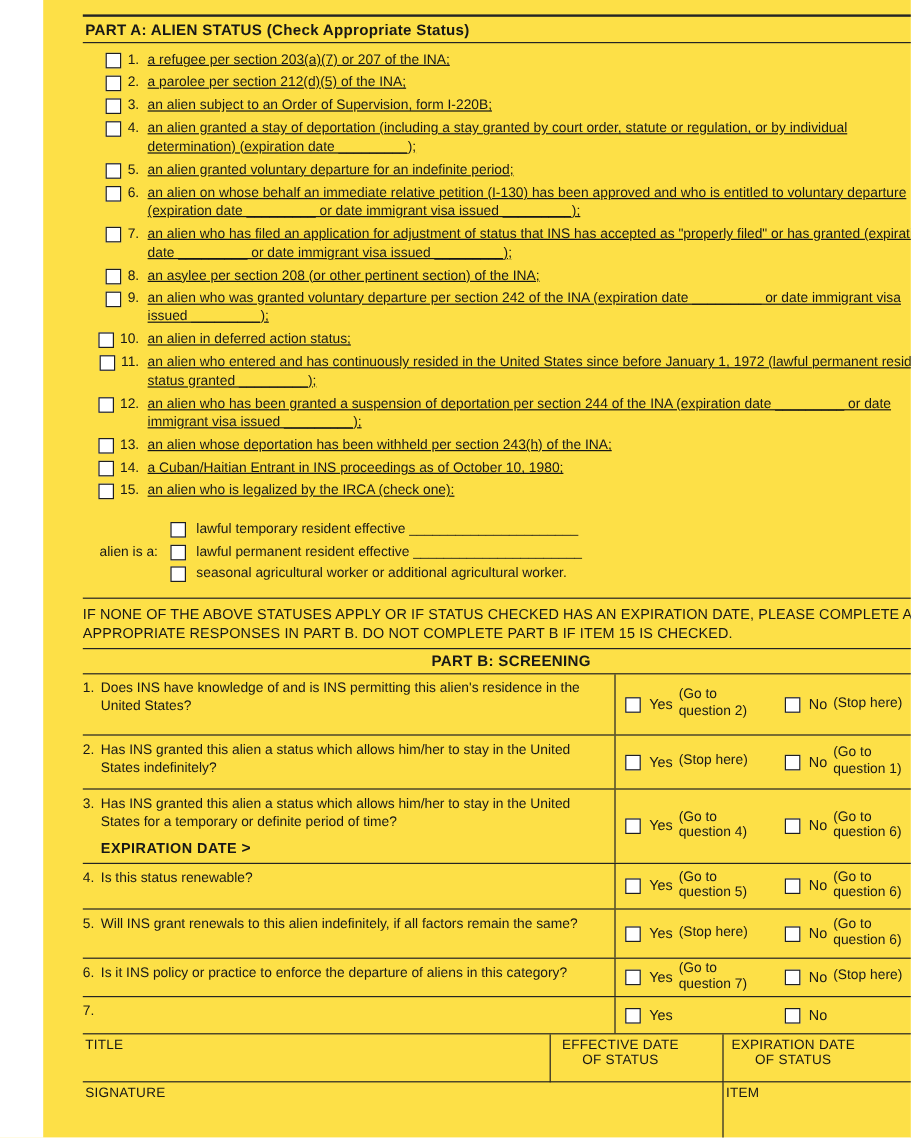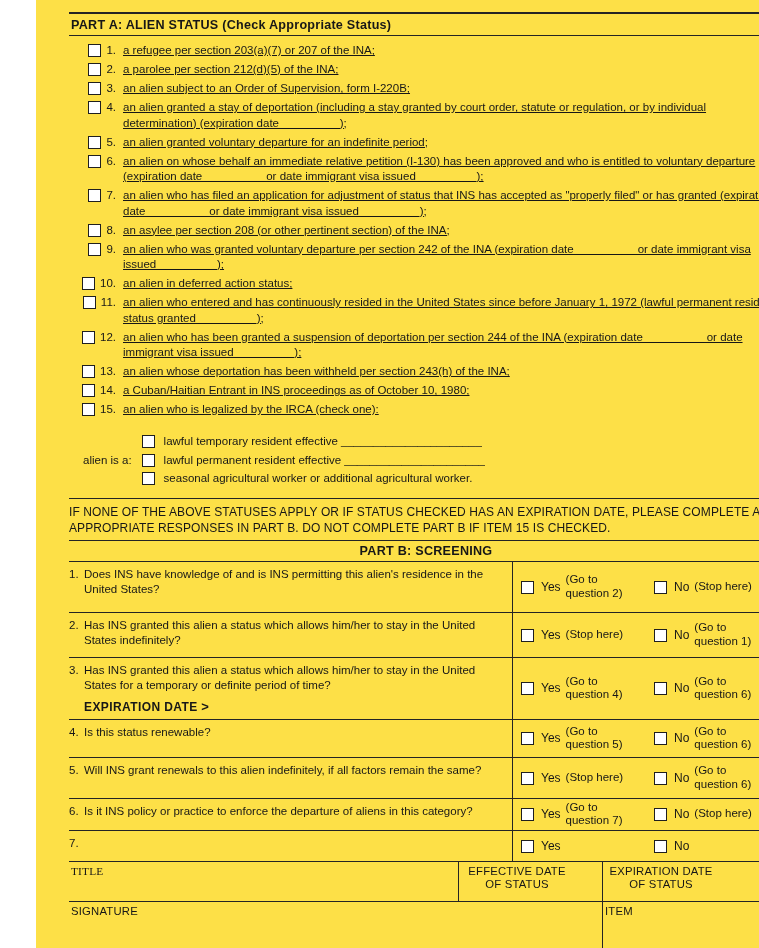--- a/index.html
+++ b/index.html
@@ -45,21 +45,21 @@
   .acell { display:flex; align-items:center; padding-left:8px; }
   .acell.yes { width:133px; }
   .acell.no  { flex:1; }
   .alabel { margin:0 5px 0 7px; font-size:12px; }
   .anote { display:flex; flex-direction:column; font-size:11.5px; line-height:13.5px; }
   .r1{min-height:51px}.r2{min-height:45px}.r3{min-height:58px}.r4{min-height:38px}
   .r5{min-height:41px}.r6{min-height:32px}.r7{min-height:31px}
   
   .sig-grid { display:grid; grid-template-columns:390px 144px 178px; }
   .scell { font-size:11.3px; line-height:13.5px; padding:3px 4px 0 2px; letter-spacing:.2px; }
-  .c-title { border-right:1.2px solid #242424; border-bottom:1.2px solid #242424; height:40px;font-family:Liberation Serif, serif; }
+  .c-title { border-right:1.2px solid #242424; border-bottom:1.2px solid #242424; height:40px; }
   .c-eff   { border-right:1.2px solid #242424; border-bottom:1.2px solid #242424; }
   .c-exp   { border-bottom:1.2px solid #242424; }
   .c-sig   { grid-column:1 / 3; border-right:1.2px solid #242424; border-bottom:1.5px solid #242424; height:49px; }
   .c-date  { border-bottom:1.5px solid #242424; }
   .wrapLab { display:block; max-width:112px;text-align:center; }
 </style>
 </head>
 <body>
 
 <div class="page">

